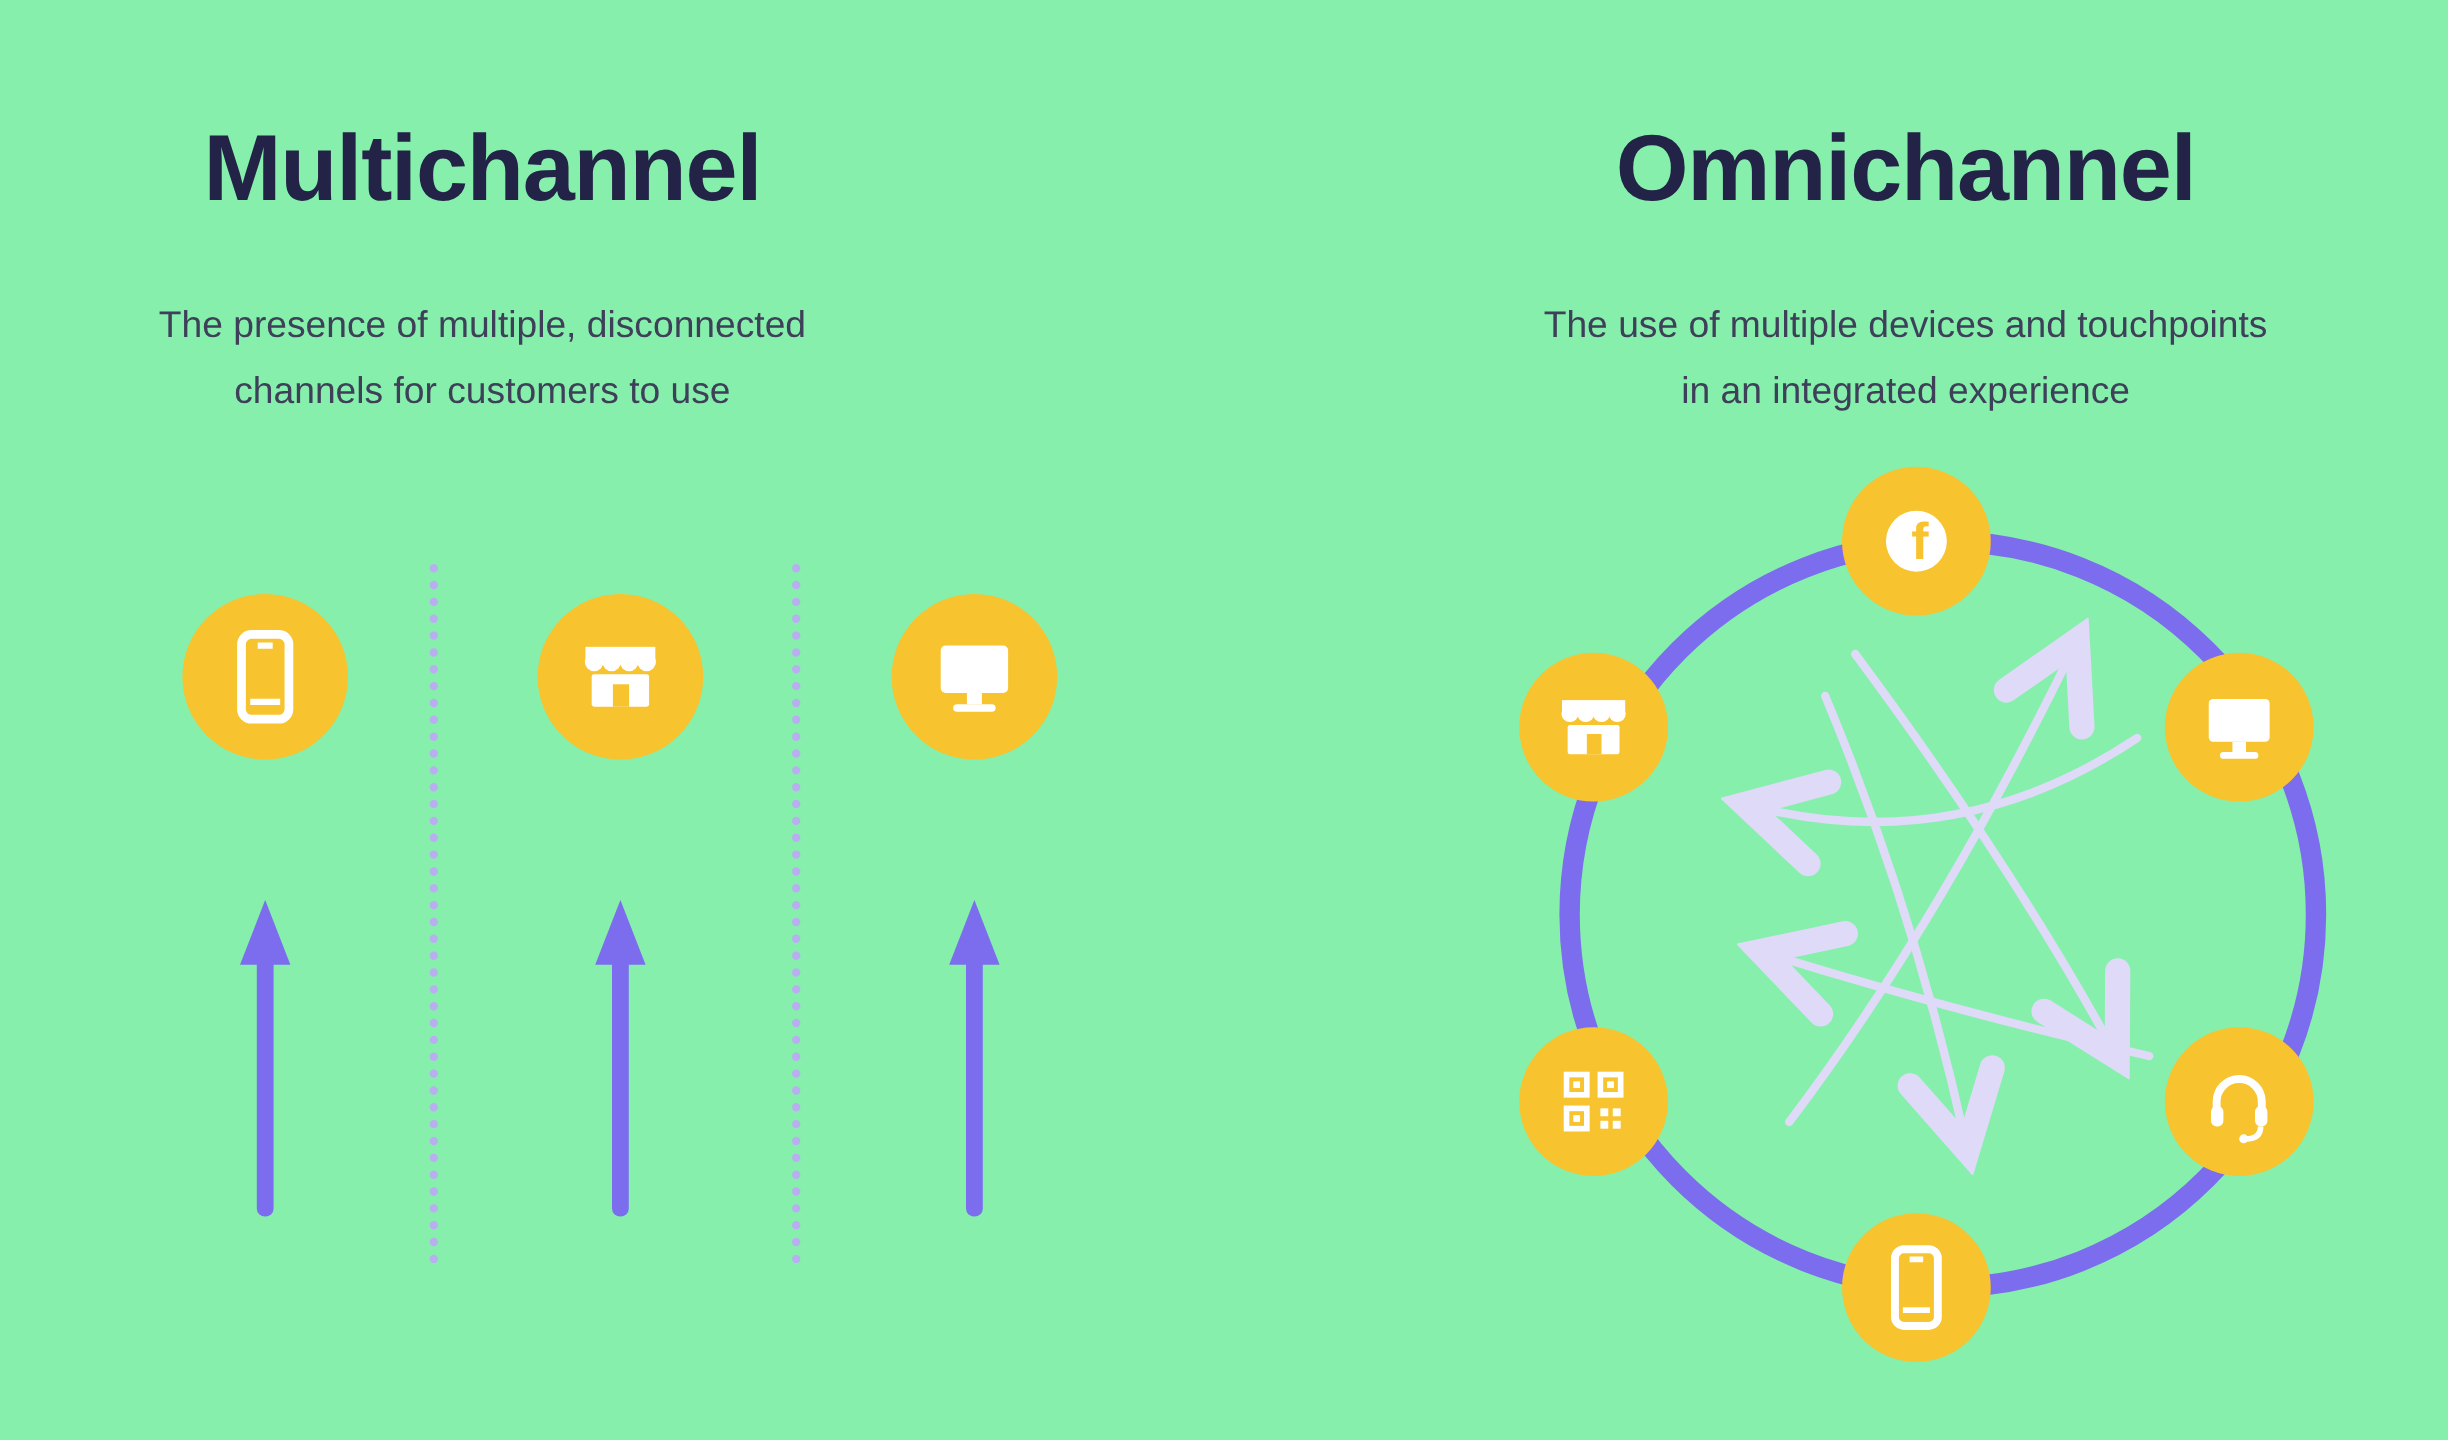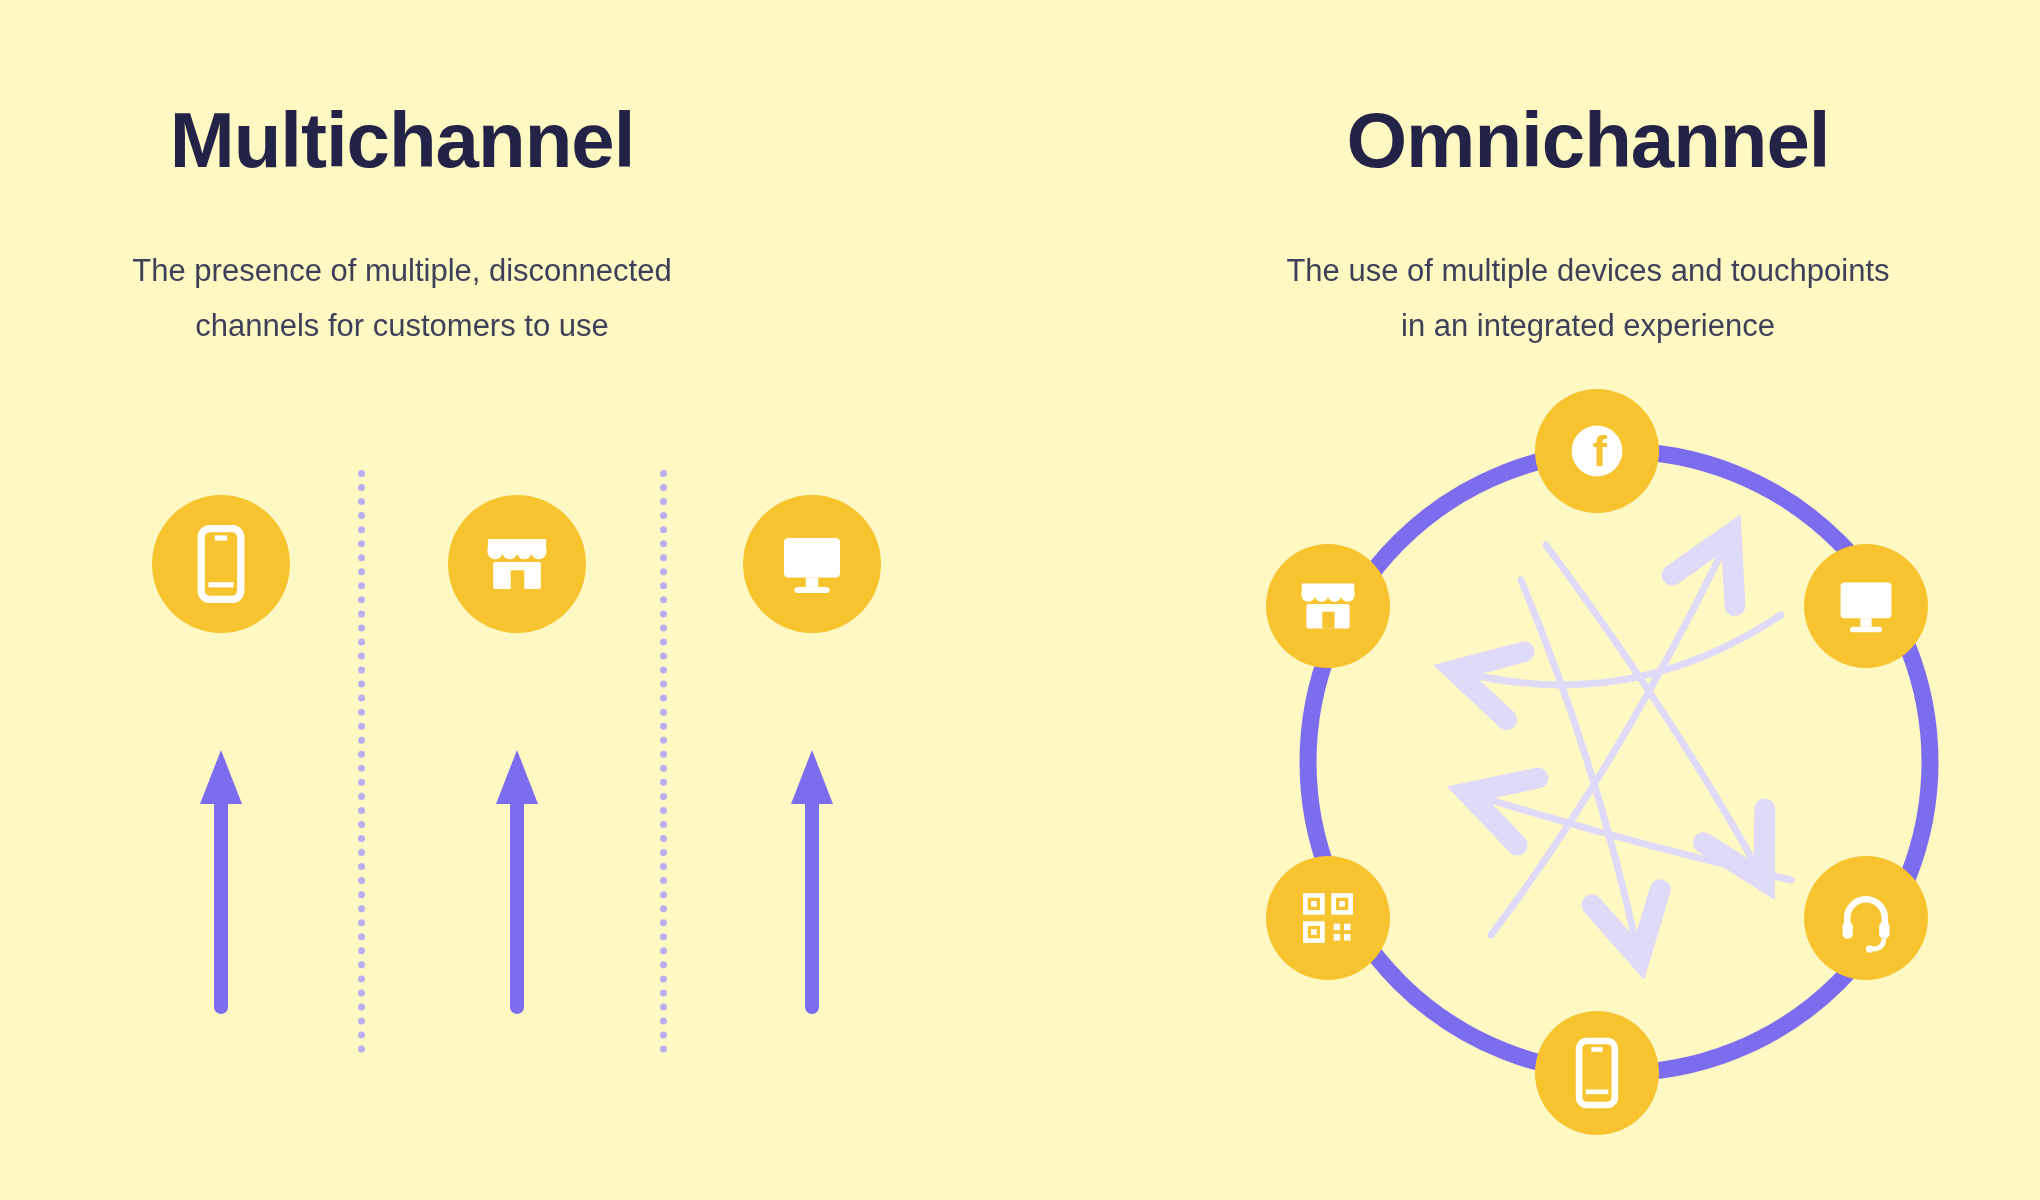--- a/index.html
+++ b/index.html
@@ -4,21 +4,21 @@
 <style>
   html, body { margin: 0; padding: 0; }
   body {
     font-family: "Liberation Sans", sans-serif;
     background: #faf6f0;
   }
   .page {
     position: relative;
     width: 2040px;
     height: 1200px;
-    background: #fef9c3;
+    background: #86efac;
     overflow: hidden;
   }
   .panel { position: absolute; top: 0; width: 1020px; height: 1200px; }
   .panel-left  { left: 0; }
   .panel-right { left: 1056px; }
 
   .title {
     position: absolute;
     top: 95px;
     left: 0;

